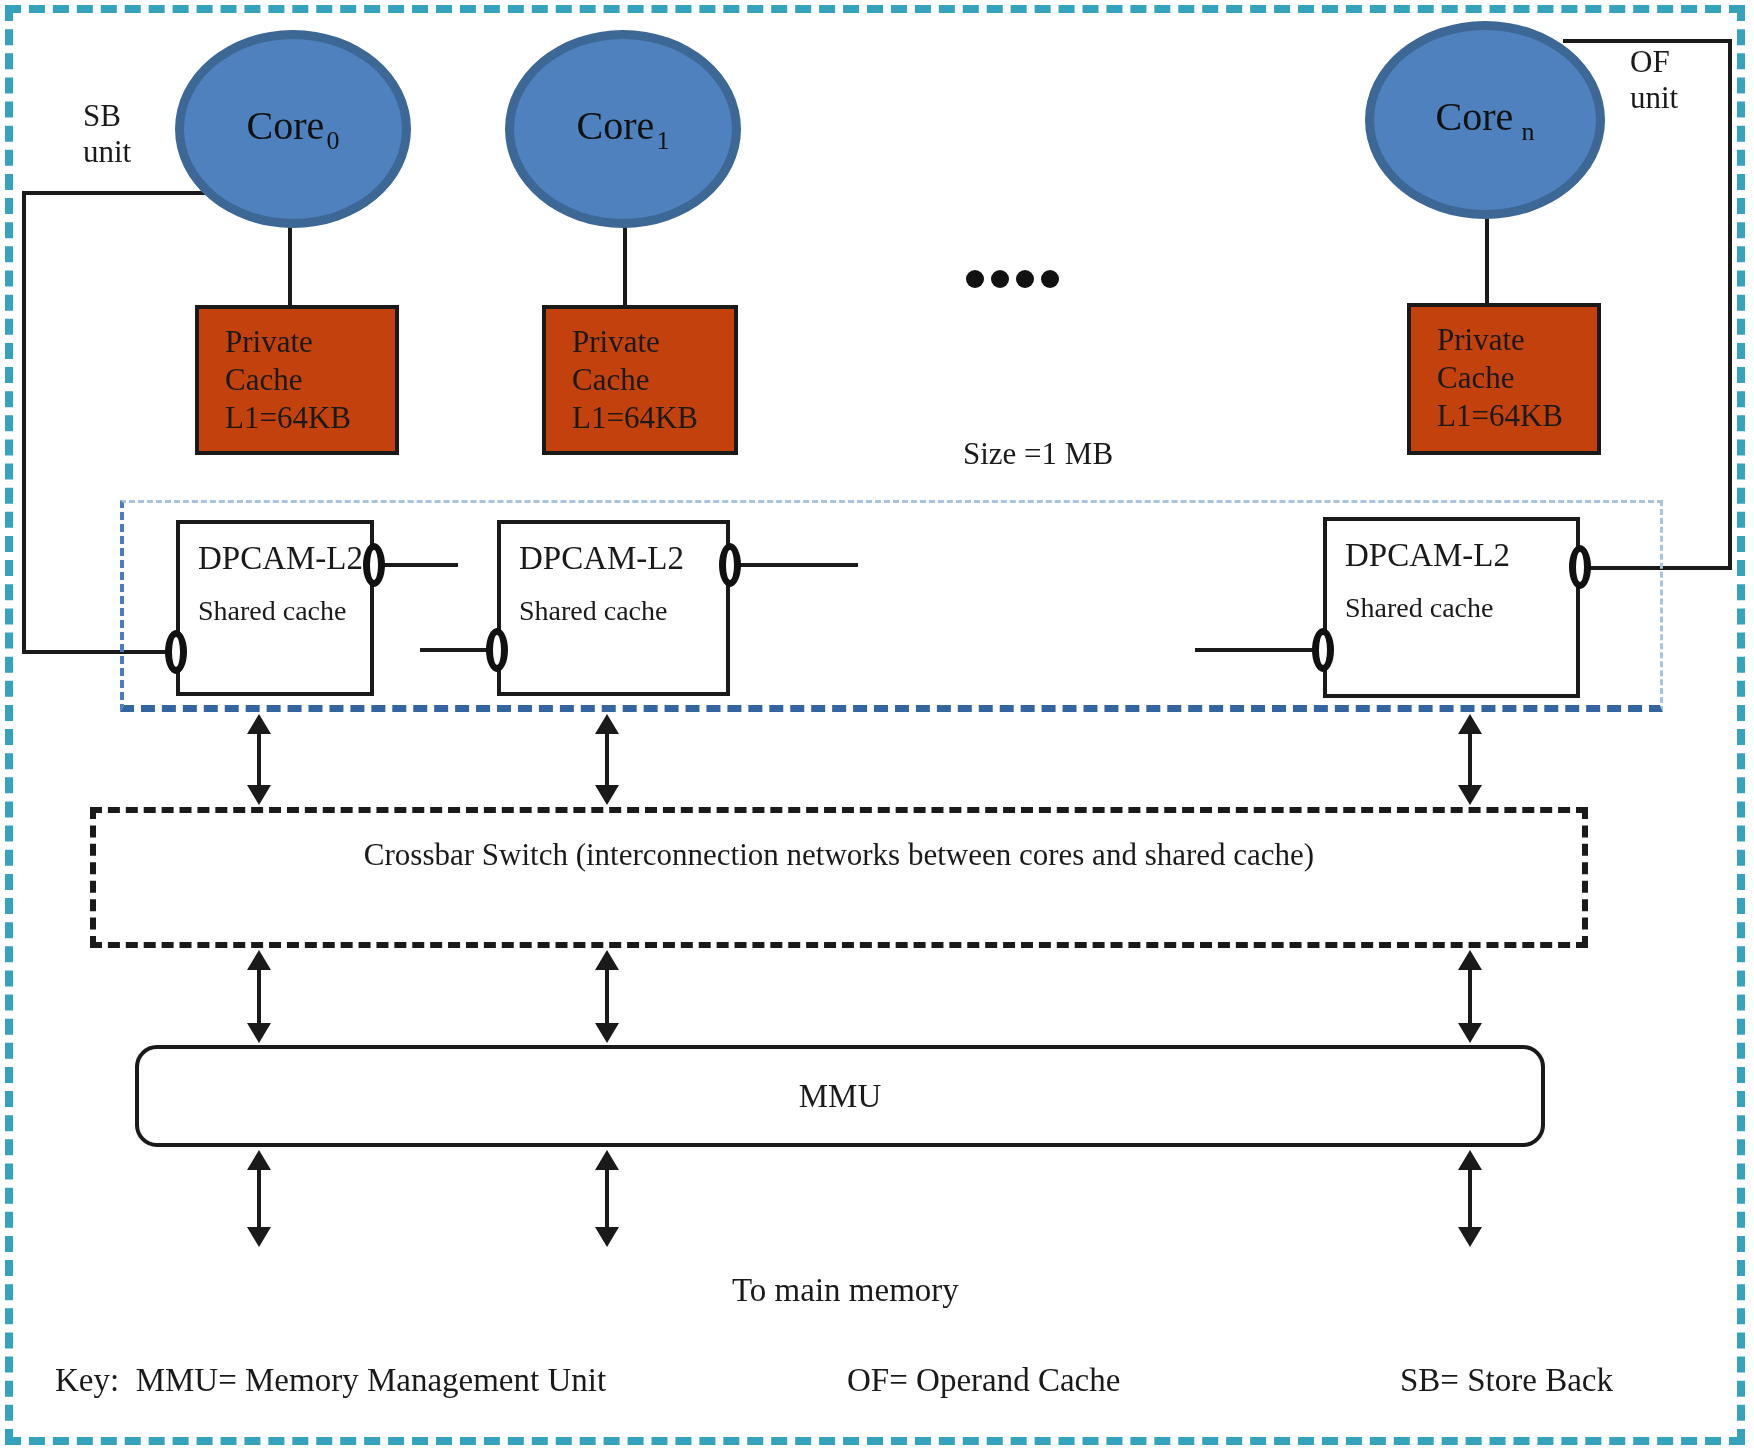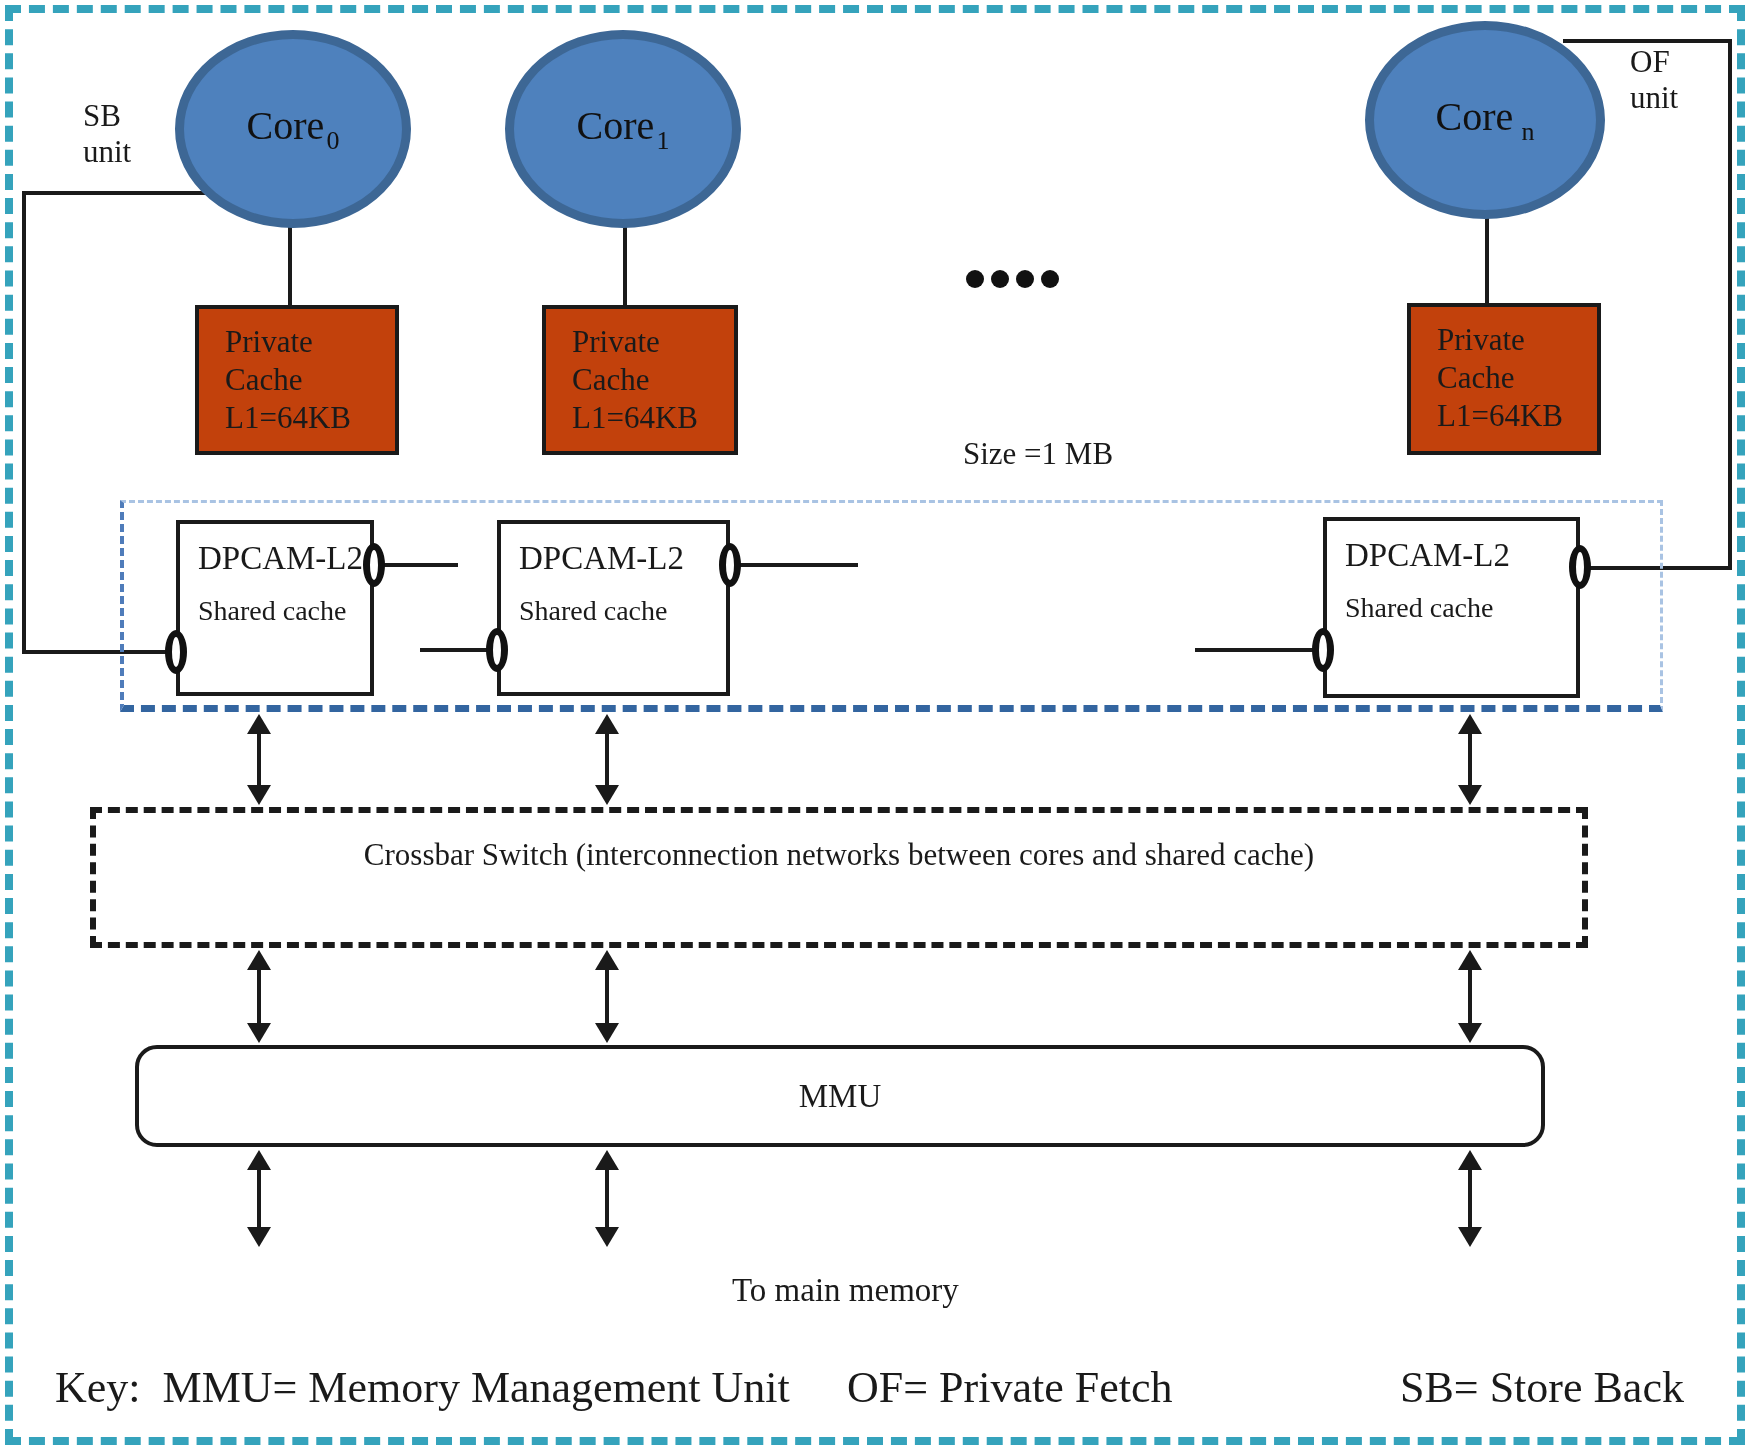--- a/index.html
+++ b/index.html
@@ -66,21 +66,21 @@
     border-bottom:20px solid #1a1a1a;}
   .arrow .hd{position:absolute;bottom:0;left:0;width:0;height:0;
     border-left:12px solid transparent;border-right:12px solid transparent;
     border-top:20px solid #1a1a1a;}
   
   #dots{left:966px;top:270px;display:flex;gap:7px;}
   #dots i{width:18px;height:18px;border-radius:50%;background:#111;display:block;}
   
   .lbl{font-size:31px;line-height:1.15;}
   .multiline{white-space:pre-line;}
-  .keytext{font-size:44px;white-space:pre;}
+  .keytext{font-size:33px;white-space:pre;}
 </style>
 </head>
 <body>
 
 <div id="canvas">
 
   <div id="outer-frame" class="abs"></div>
 
   <div class="hline" style="left:22px;top:191px;width:190px;"></div>
   <div class="vline" style="left:22px;top:191px;height:463px;"></div>
@@ -207,16 +207,16 @@
     </div>
   <div class="arrow" style="left:1458px;top:1150px;height:97px;">
       <i class="sh"></i>
       <i class="hu"></i>
       <i class="hd"></i>
     </div>
 
   <div class="abs" style="left:732px;top:1272px;font-size:33px;">To main memory</div>
 
   <div class="abs keytext" style="left:55px;top:1362px;">Key:  MMU= Memory Management Unit</div>
-  <div class="abs keytext" style="left:847px;top:1362px;">OF= Private Fetch</div>
+  <div class="abs keytext" style="left:847px;top:1362px;">OF= Operand Cache</div>
   <div class="abs keytext" style="left:1400px;top:1362px;">SB= Store Back</div>
 
 </div>
 
 </body></html>

